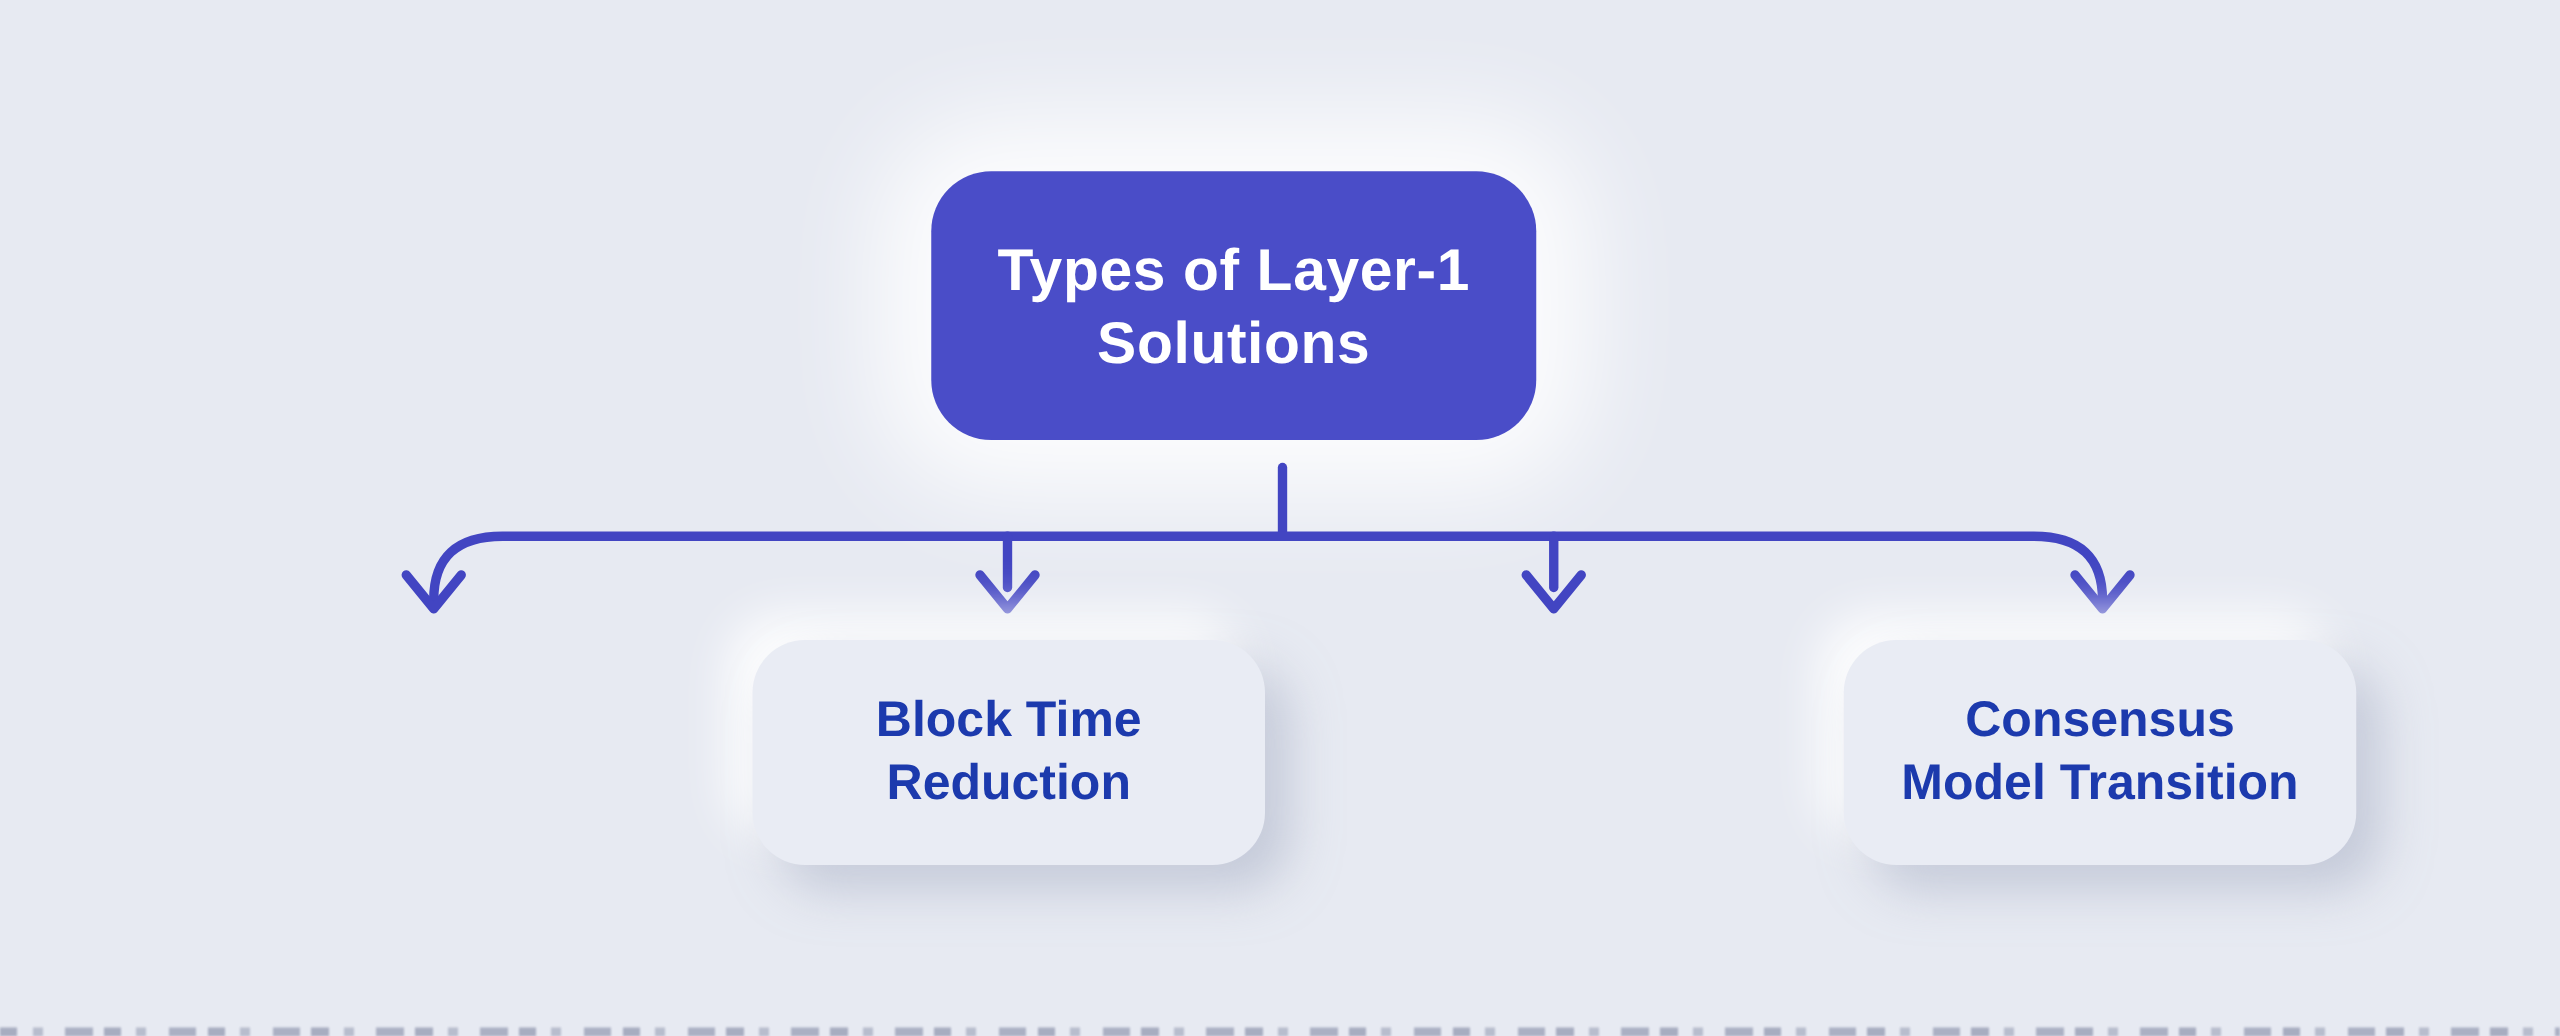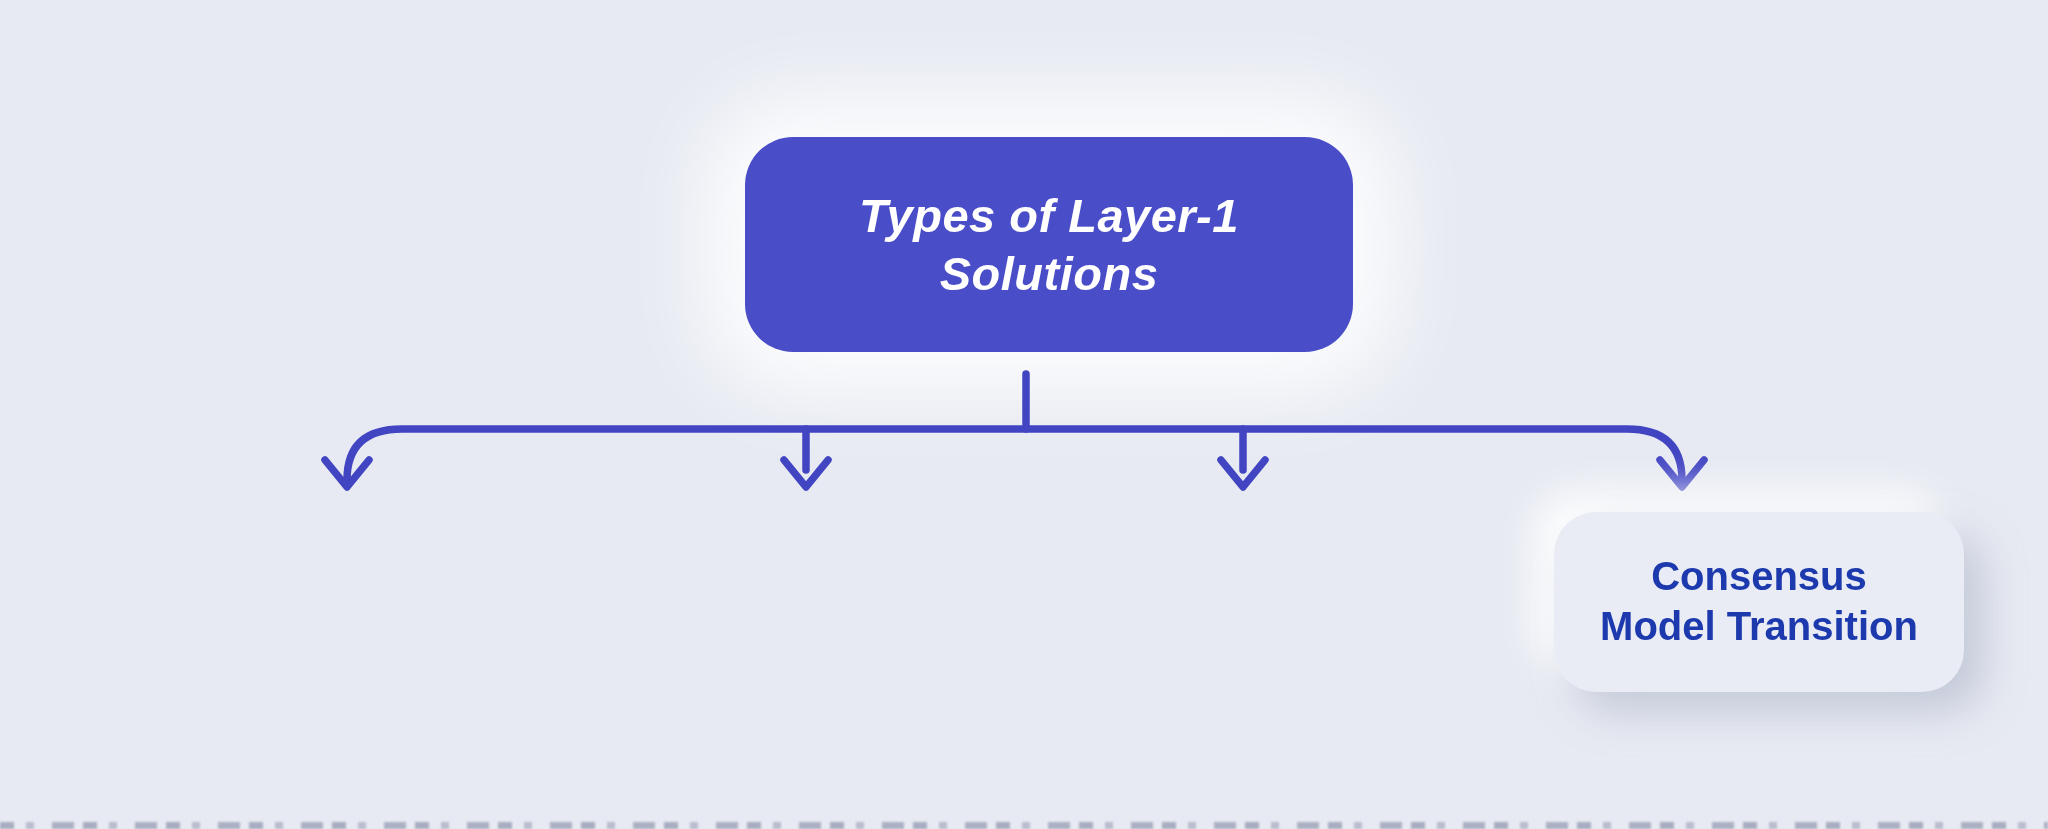--- a/index.html
+++ b/index.html
@@ -20,29 +20,28 @@
     position: relative;
     width: 2048px;
     height: 829px;
     background: var(--background);
     overflow: hidden;
   }
   .root-node {
     position: absolute;
     left: 745px;
     top: 137px;
-    width: 608px;
+    width: 484px;
     height: 215px;
     background: var(--root-fill);
     border-radius: 48px;
     display: flex;
     align-items: center;
     justify-content: center;
     box-shadow: 0 0 80px 42px rgba(255,255,255,0.88);
-    font-style: italic;
   }
   .root-node .label {
     color: var(--root-text);
     font-size: 47px;
     font-weight: 700;
     line-height: 1.22;
     text-align: center;
     white-space: pre-line;
     letter-spacing: 0.5px;
   }
@@ -77,21 +76,21 @@
     color: var(--child-text);
     font-size: 40px;
     font-weight: 700;
     line-height: 1.24;
     text-align: center;
     white-space: pre-line;
   }
   .node-1 { left: 163px; }
   .node-2 { left: 602px; }
   .node-3 { left: 1042px; }
-  .node-4 { left: 1554px; }
+  .node-4 { left: 1475px; }
   .cropped-text-artifact {
     position: absolute;
     left: 0;
     bottom: 0;
     width: 2048px;
     height: 7px;
     opacity: 0.45;
     filter: blur(0.8px);
     background: repeating-linear-gradient(90deg,
       rgba(44,54,96,0.75) 0px, rgba(44,54,96,0.75) 14px,
@@ -121,20 +120,24 @@
     <path d="M 806 429 L 806 470"></path>
     <path d="M 1243 429 L 1243 470"></path>
 
     <path d="M 325 460 L 347 487 L 369 460"></path>
     <path d="M 784 460 L 806 487 L 828 460"></path>
     <path d="M 1221 460 L 1243 487 L 1265 460"></path>
     <path d="M 1660 460 L 1682 487 L 1704 460"></path>
   </svg>
 
 
+  <div class="child-node node-2">
+    <div class="label">Block Time
+Reduction</div>
+  </div>
 
 
   <div class="child-node node-4">
     <div class="label">Consensus
 Model Transition</div>
   </div>
 
   <div class="cropped-text-artifact"></div>
 
 </div>

